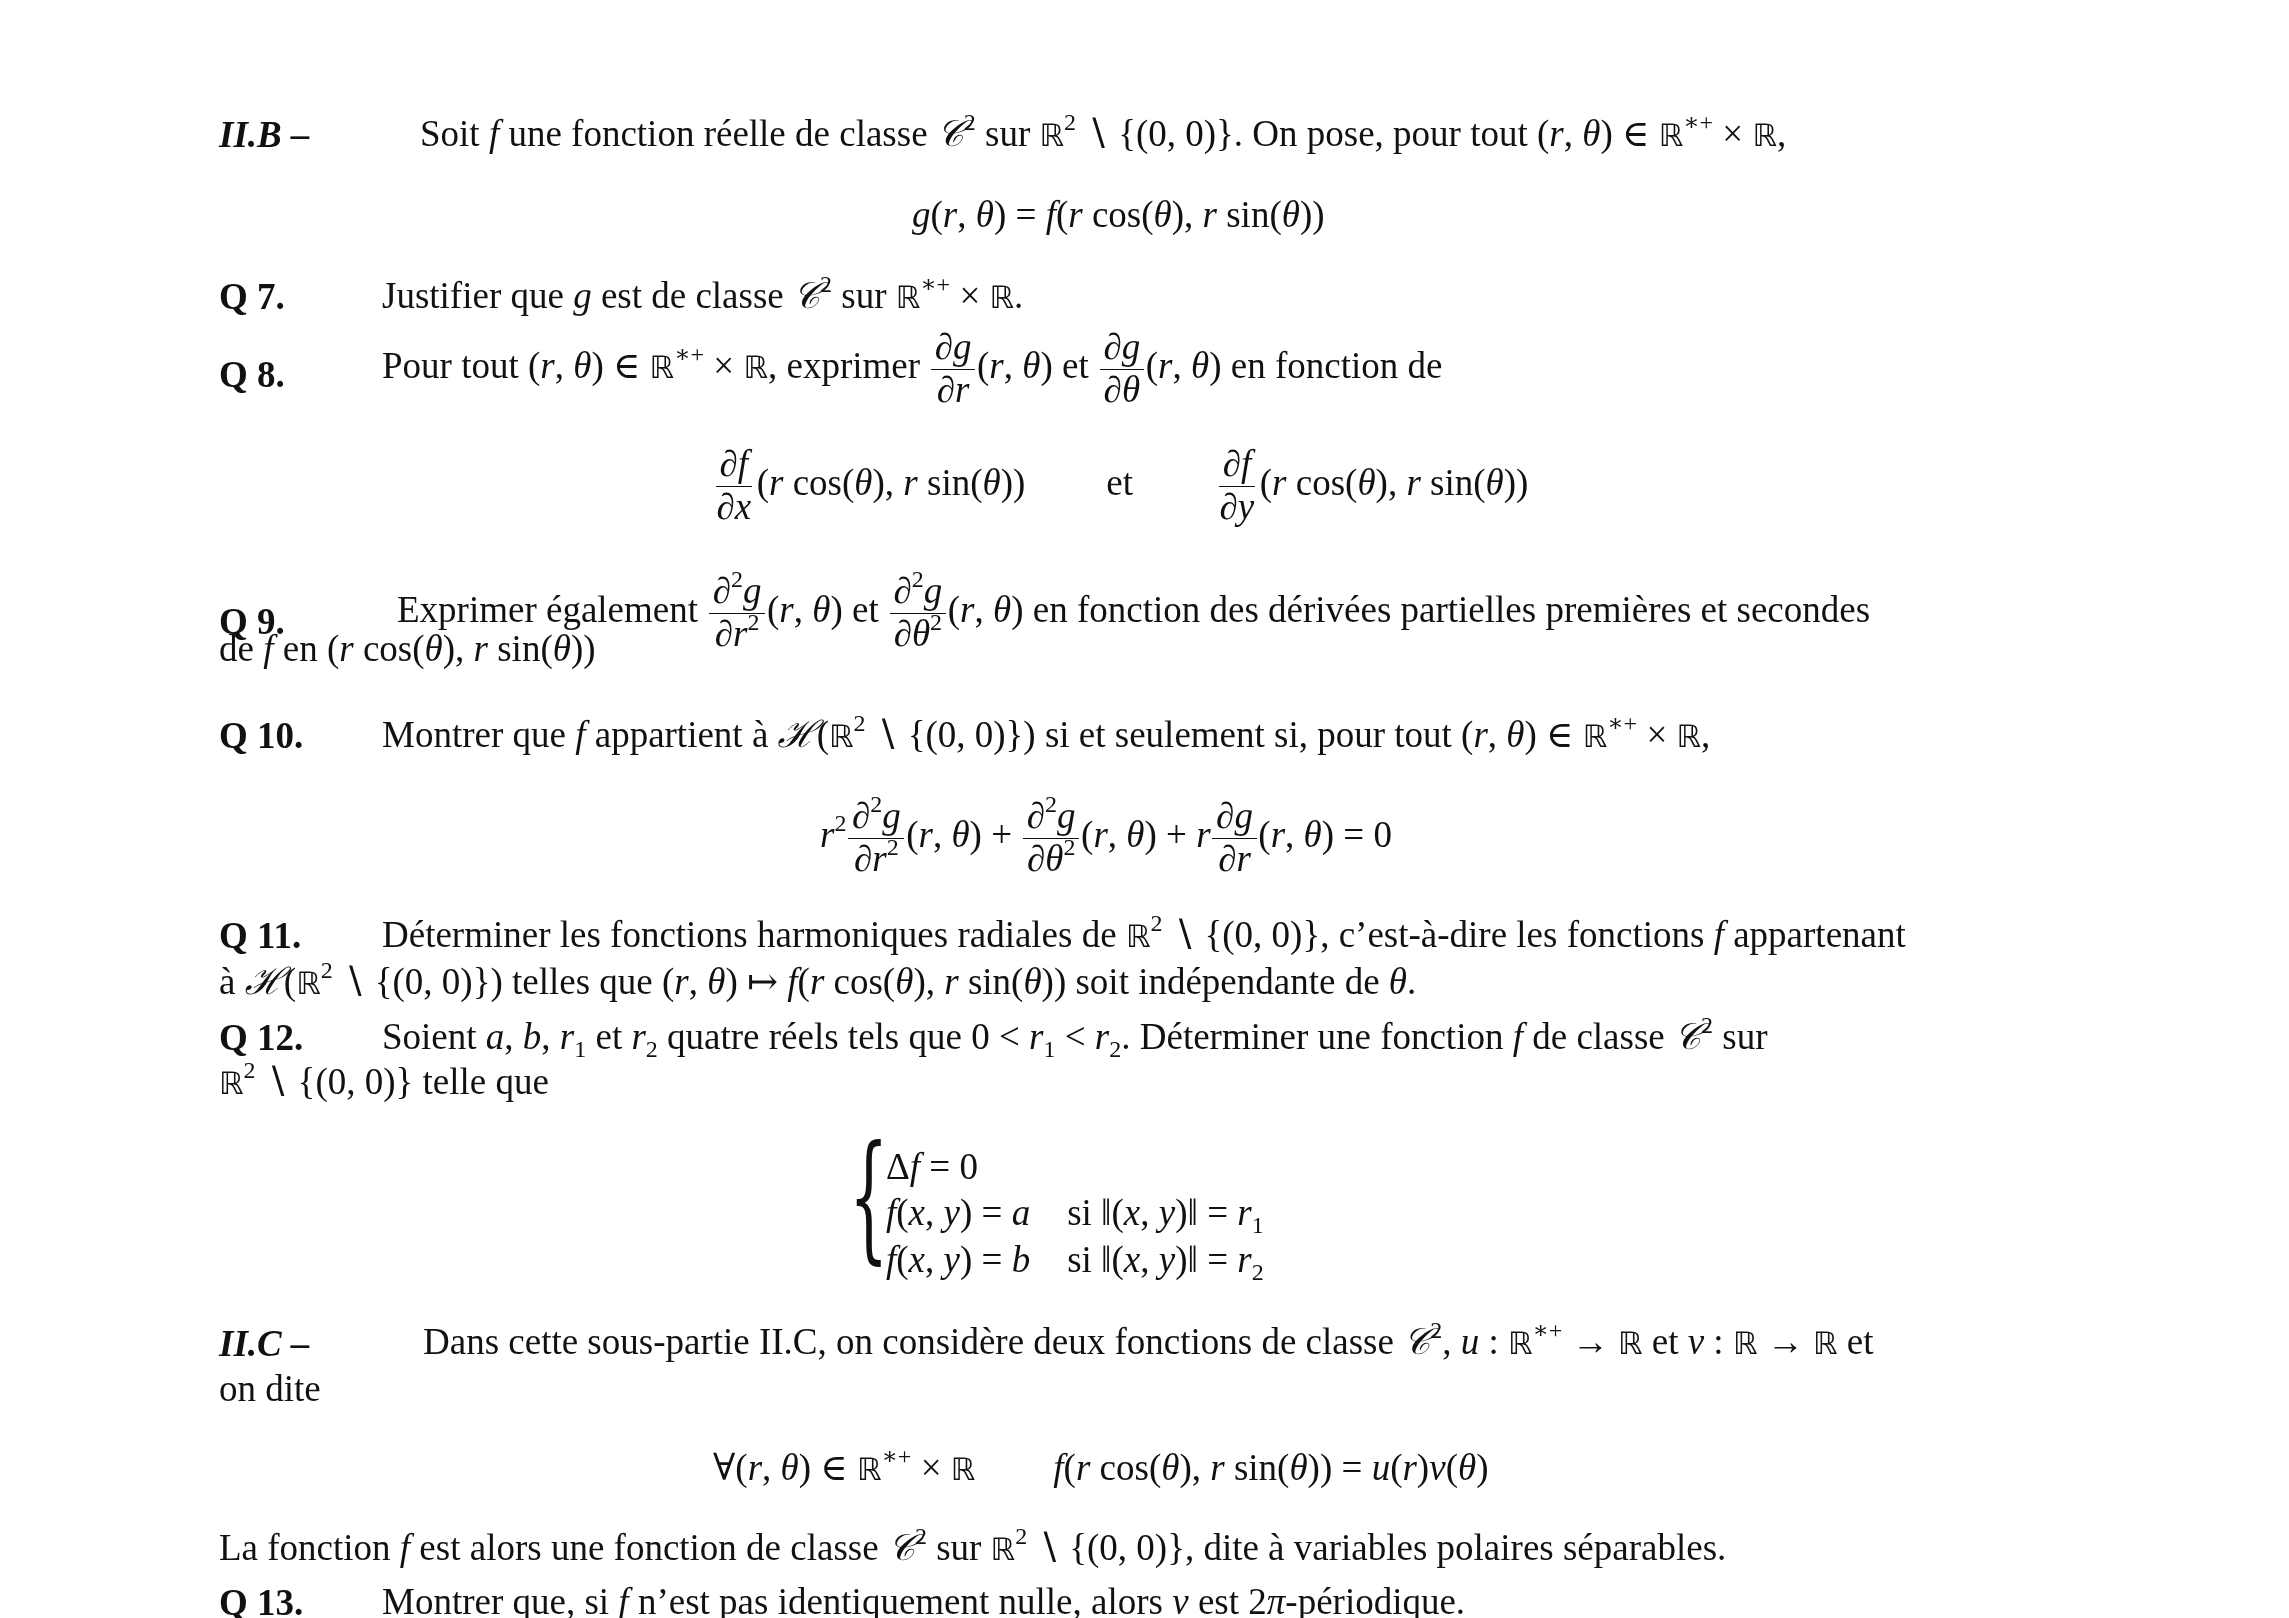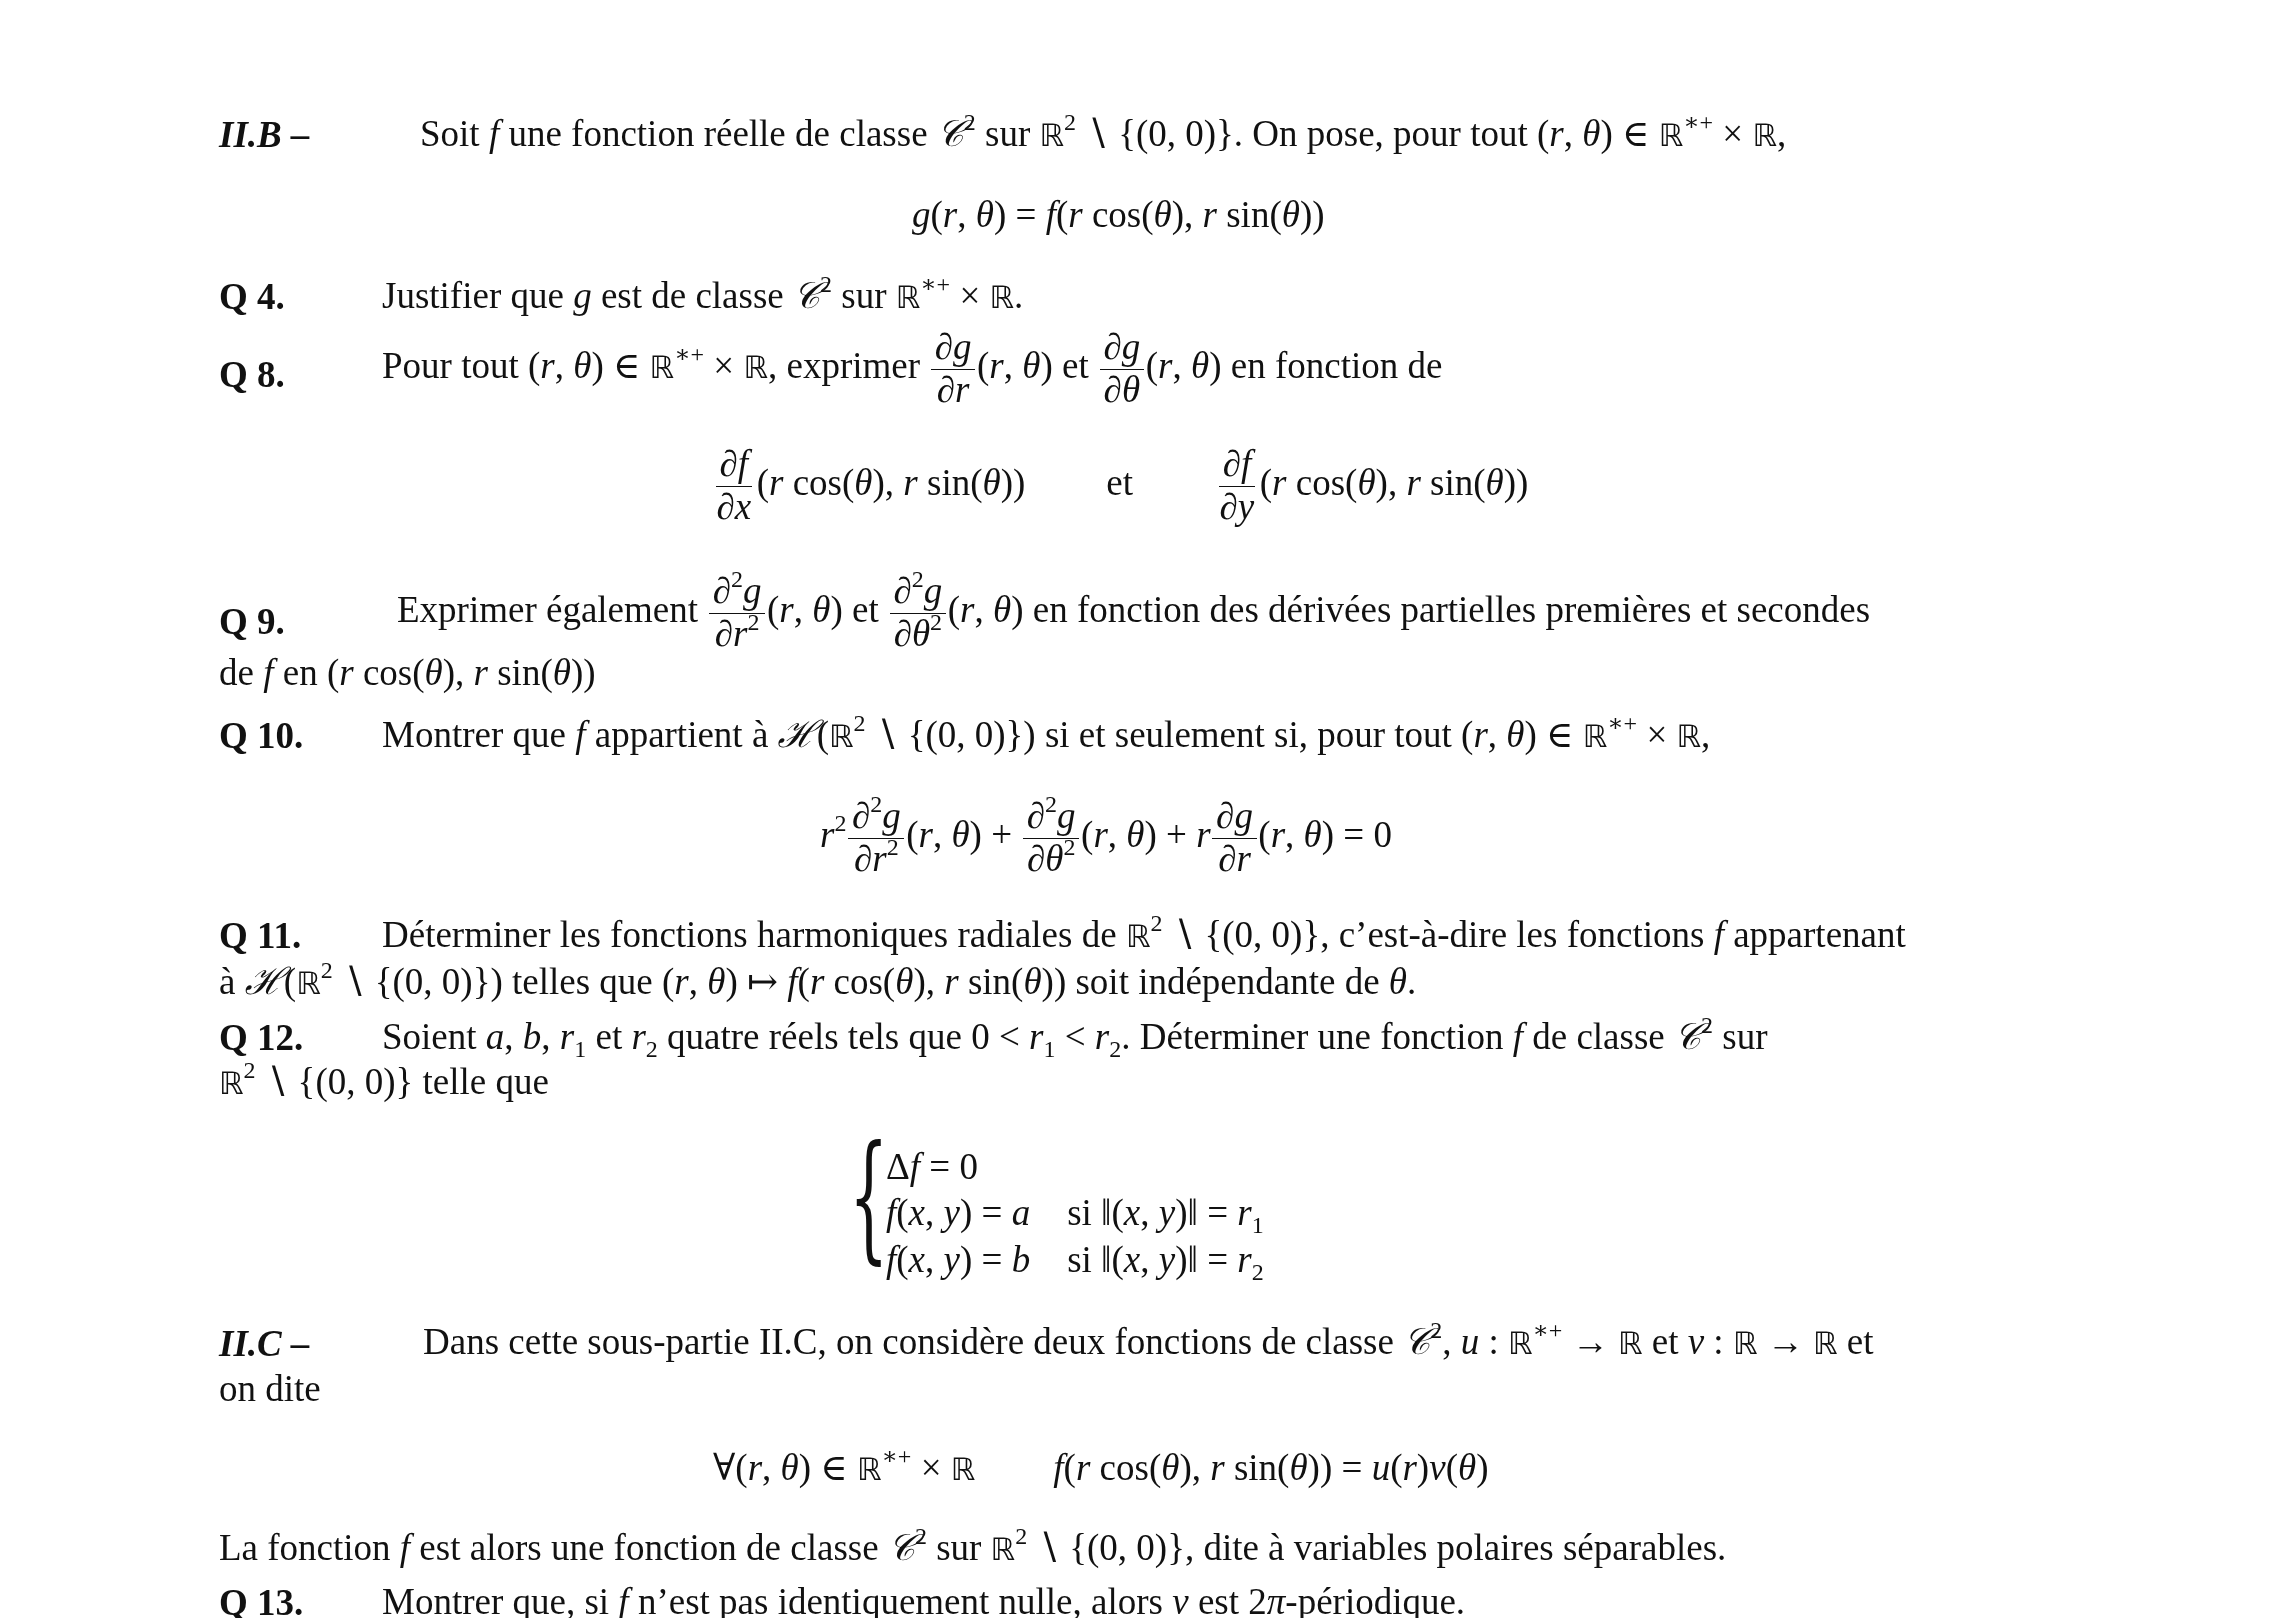--- a/index.html
+++ b/index.html
@@ -25,21 +25,21 @@
   .sys .row { position:absolute; left:37px; white-space:nowrap; font-size:37px;
               font-family:"Liberation Serif",serif; }
 </style>
 </head>
 <body>
 
 <div class="lbl it" style="top:113px;">II.B –</div>
 <div class="ln" style="left:420px; top:115px;">Soit <i>f</i> une fonction réelle de classe <span class="cal">𝒞</span><sup>2</sup> sur <span class="bb">ℝ</span><sup>2</sup> ∖ {(0, 0)}. On pose, pour tout (<i>r</i>, <i>θ</i>) ∈ <span class="bb">ℝ</span><sup>∗+</sup> × <span class="bb">ℝ</span>,</div>
 <div class="ln" style="left:912px; top:196px;"><i>g</i>(<i>r</i>, <i>θ</i>) = <i>f</i>(<i>r</i> cos(<i>θ</i>), <i>r</i> sin(<i>θ</i>))</div>
 
-<div class="lbl" style="top:275px;">Q 4.</div>
+<div class="lbl" style="top:275px;">Q 7.</div>
 <div class="ln" style="left:382px; top:277px;text-align:center;">Justifier que <i>g</i> est de classe <span class="cal">𝒞</span><sup>2</sup> sur <span class="bb">ℝ</span><sup>∗+</sup> × <span class="bb">ℝ</span>.</div>
 
 <div class="lbl" style="top:353px;">Q 8.</div>
 <div class="ln" style="left:382px; top:328px;">Pour tout (<i>r</i>, <i>θ</i>) ∈ <span class="bb">ℝ</span><sup>∗+</sup> × <span class="bb">ℝ</span>, exprimer <span class="frac">
       <span class="num">∂<i>g</i></span>
       <span class="den">∂<i>r</i></span>
     </span>(<i>r</i>, <i>θ</i>) et <span class="frac">
       <span class="num">∂<i>g</i></span>
       <span class="den">∂<i>θ</i></span>
     </span>(<i>r</i>, <i>θ</i>) en fonction de</div>
@@ -52,21 +52,21 @@
     </span>(<i>r</i> cos(<i>θ</i>), <i>r</i> sin(<i>θ</i>))</div>
 
 <div class="lbl" style="top:600px;">Q 9.</div>
 <div class="ln" style="left:397px; top:572px;">Exprimer également <span class="frac">
       <span class="num">∂<sup>2</sup><i>g</i></span>
       <span class="den">∂<i>r</i><sup>2</sup></span>
     </span>(<i>r</i>, <i>θ</i>) et <span class="frac">
       <span class="num">∂<sup>2</sup><i>g</i></span>
       <span class="den">∂<i>θ</i><sup>2</sup></span>
     </span>(<i>r</i>, <i>θ</i>) en fonction des dérivées partielles premières et secondes</div>
-<div class="ln" style="left:219px; top:654px;">de <i>f</i> en (<i>r</i> cos(<i>θ</i>), <i>r</i> sin(<i>θ</i>))</div>
+<div class="ln" style="left:219px; top:630px;">de <i>f</i> en (<i>r</i> cos(<i>θ</i>), <i>r</i> sin(<i>θ</i>))</div>
 
 <div class="lbl" style="top:714px;">Q 10.</div>
 <div class="ln" style="left:382px; top:716px;">Montrer que <i>f</i> appartient à <span class="cal">ℋ</span>(<span class="bb">ℝ</span><sup>2</sup> ∖ {(0, 0)}) si et seulement si, pour tout (<i>r</i>, <i>θ</i>) ∈ <span class="bb">ℝ</span><sup>∗+</sup> × <span class="bb">ℝ</span>,</div>
 <div class="ln" style="left:820px; top:797px;"><i>r</i><sup>2</sup><span class="frac">
       <span class="num">∂<sup>2</sup><i>g</i></span>
       <span class="den">∂<i>r</i><sup>2</sup></span>
     </span>(<i>r</i>, <i>θ</i>) + <span class="frac">
       <span class="num">∂<sup>2</sup><i>g</i></span>
       <span class="den">∂<i>θ</i><sup>2</sup></span>
     </span>(<i>r</i>, <i>θ</i>) + <i>r</i><span class="frac">

